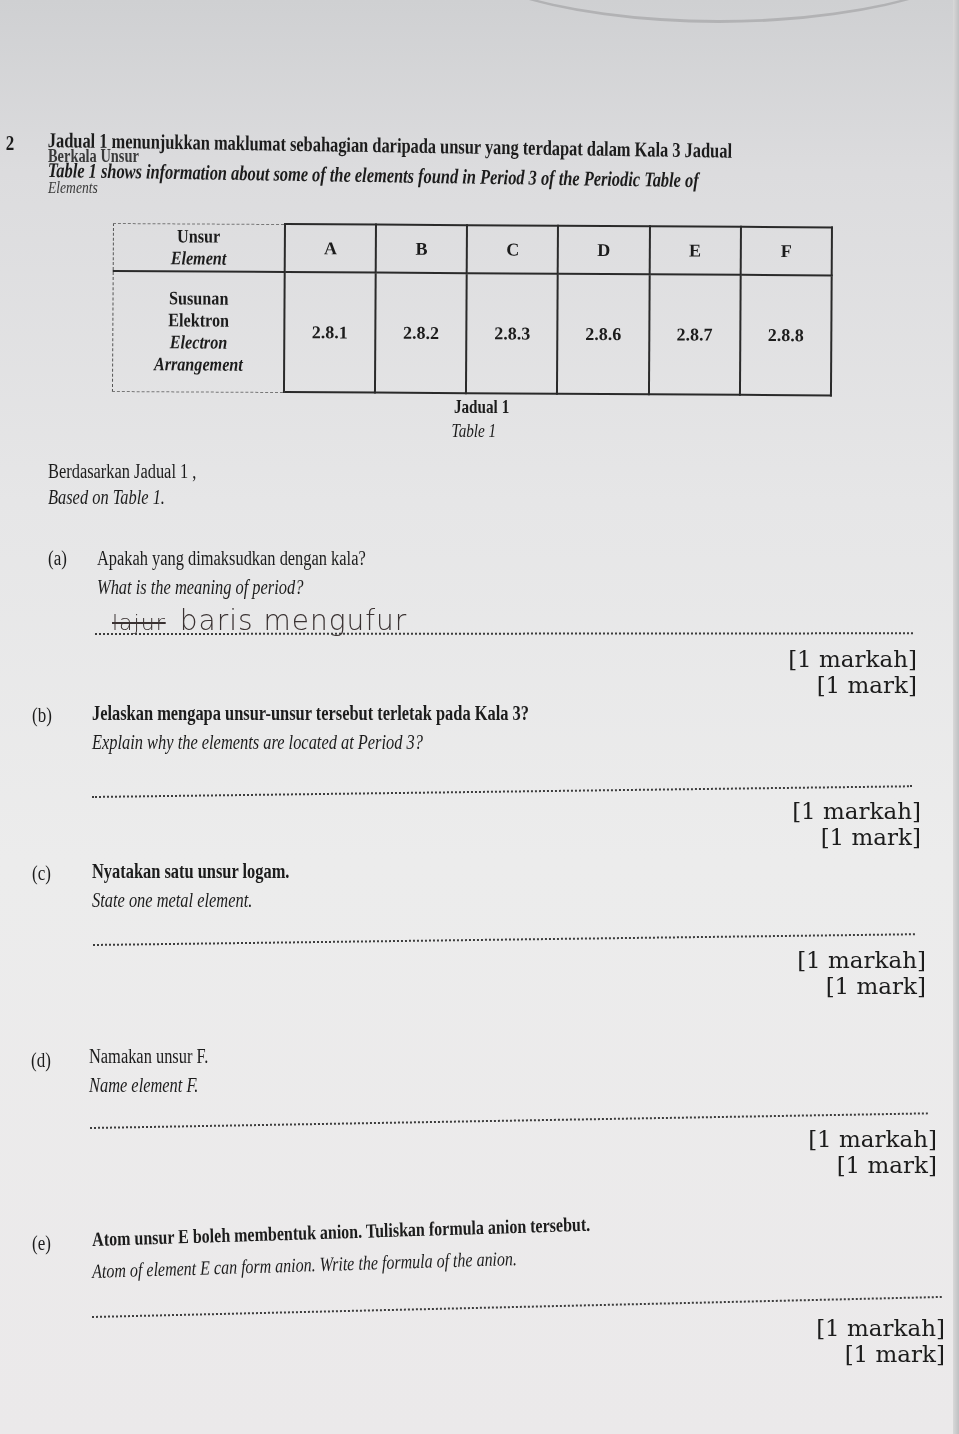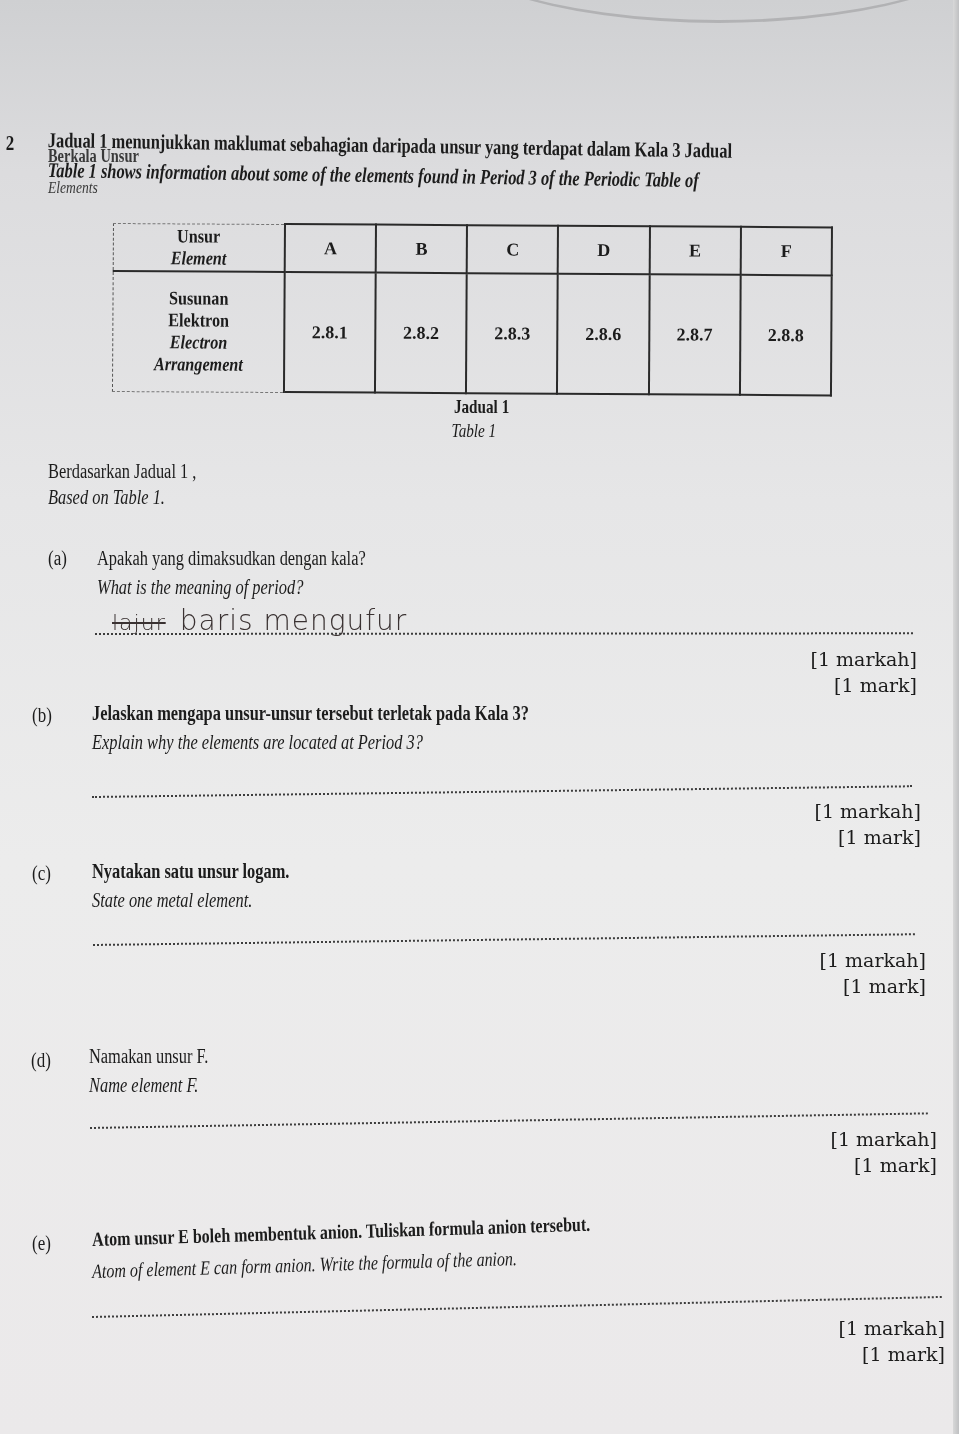--- a/index.html
+++ b/index.html
@@ -140,21 +140,21 @@
   }
   .answer-line {
     position: absolute;
     height: 0;
     border-top: 2px dotted #3c3c3c;
     transform-origin: left center;
   }
   .marks {
     position: absolute;
     text-align: right;
-    font-size: 19px;
+    font-size: 23px;
     line-height: 26px;
     white-space: nowrap;
     font-family: "DejaVu Serif", serif;
   }
   .marks .m { display:block; }
   .handwriting {
     position: absolute;
     left: 112px;
     top: 604px;
     font-family: "DejaVu Sans", sans-serif;

